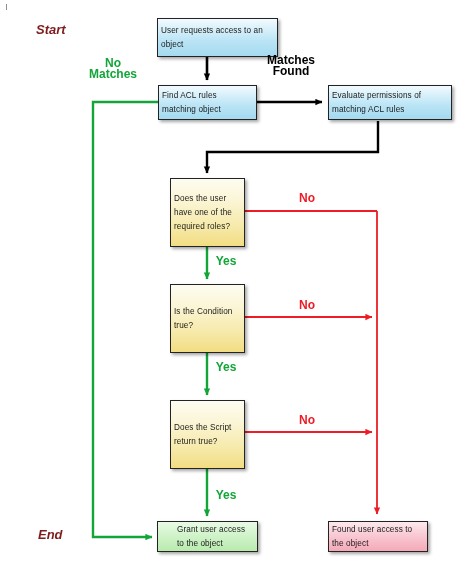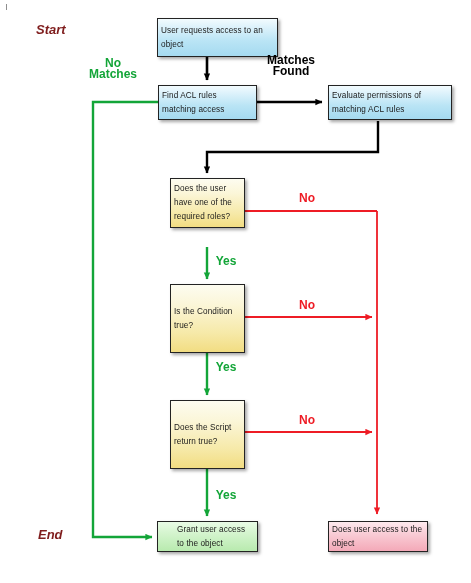--- a/index.html
+++ b/index.html
@@ -125,45 +125,45 @@
     <path d="M245,317 L372,317" stroke="#ee1c25" stroke-width="1.8" fill="none" marker-end="url(#arrow-red)"></path>
 
     <path d="M245,432 L372,432" stroke="#ee1c25" stroke-width="1.8" fill="none" marker-end="url(#arrow-red)"></path>
   </svg>
 
   <div class="node process" style="left:157px; top:18px; width:121px; height:39px;">
     <span>User requests access to an object</span>
   </div>
 
   <div class="node process" style="left:158px; top:85px; width:99px; height:35px;">
-    <span>Find ACL rules matching access</span>
+    <span>Find ACL rules matching object</span>
   </div>
 
   <div class="node process" style="left:328px; top:85px; width:124px; height:35px;">
     <span>Evaluate permissions of matching ACL rules</span>
   </div>
 
-  <div class="node decision" style="left:170px; top:178px; width:75px; height:50px;">
+  <div class="node decision" style="left:170px; top:178px; width:75px; height:69px;">
     <span>Does the user have one of the required roles?</span>
   </div>
 
   <div class="node decision" style="left:170px; top:284px; width:75px; height:69px;">
     <span>Is the Condition true?</span>
   </div>
 
   <div class="node decision" style="left:170px; top:400px; width:75px; height:69px;">
     <span>Does the Script return true?</span>
   </div>
 
   <div class="node grant" style="left:157px; top:521px; width:101px; height:31px;">
     <span>Grant user access to the object</span>
   </div>
 
   <div class="node deny" style="left:328px; top:521px; width:100px; height:31px;">
-    <span>Does user access to the object</span>
+    <span>Found user access to the object</span>
   </div>
 
   <div class="label terminal" style="left:36px; top:24px;">Start</div>
 
   <div class="label terminal" style="left:38px; top:529px;">End</div>
 
   <div class="label green" style="left:82px; top:58px; width:62px;">No
 Matches</div>
 
   <div class="label black" style="left:258px; top:55px; width:66px;">Matches

